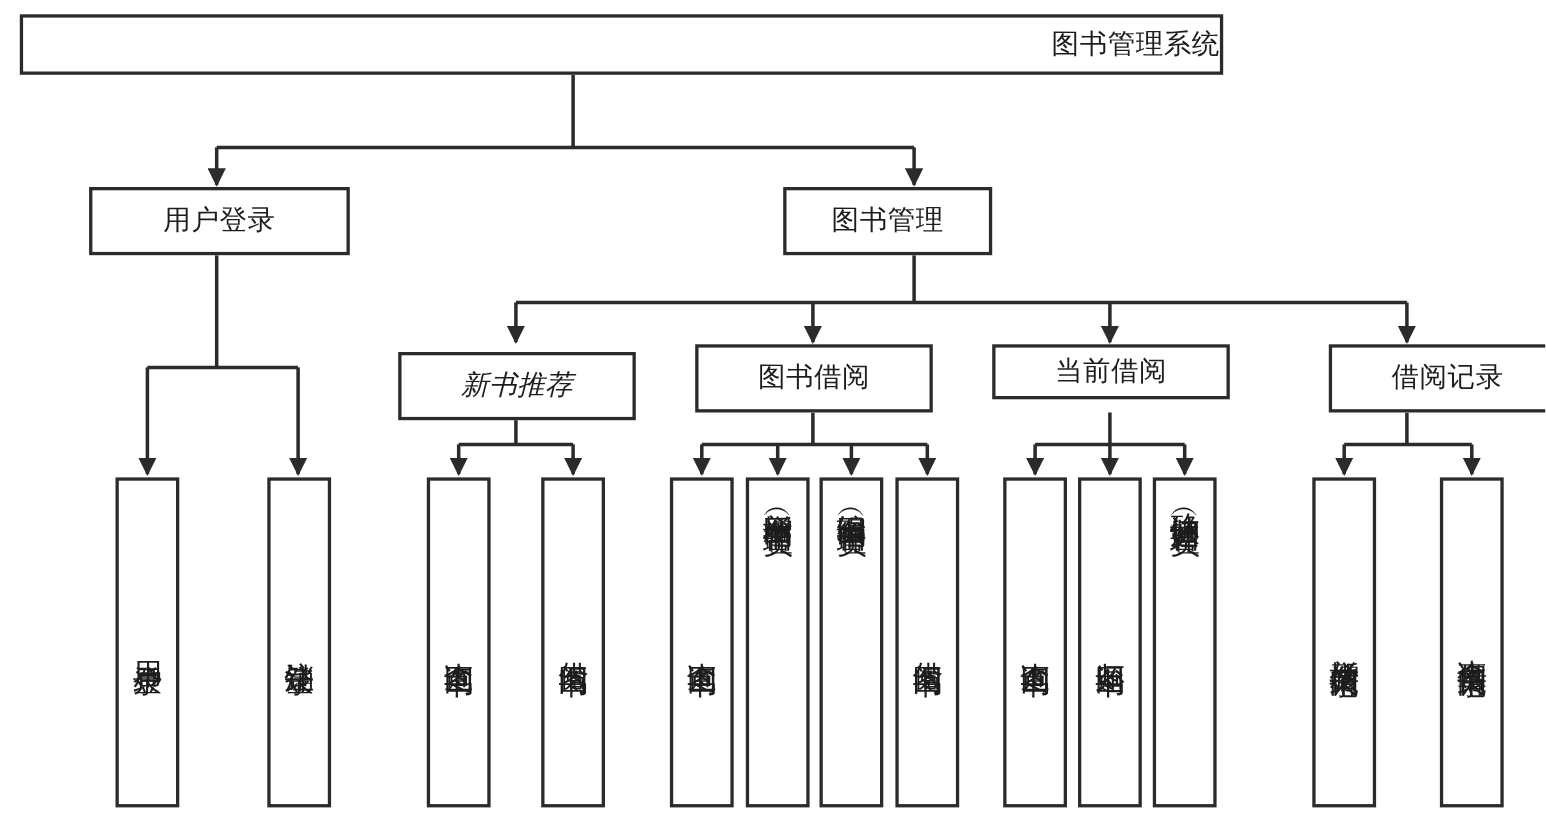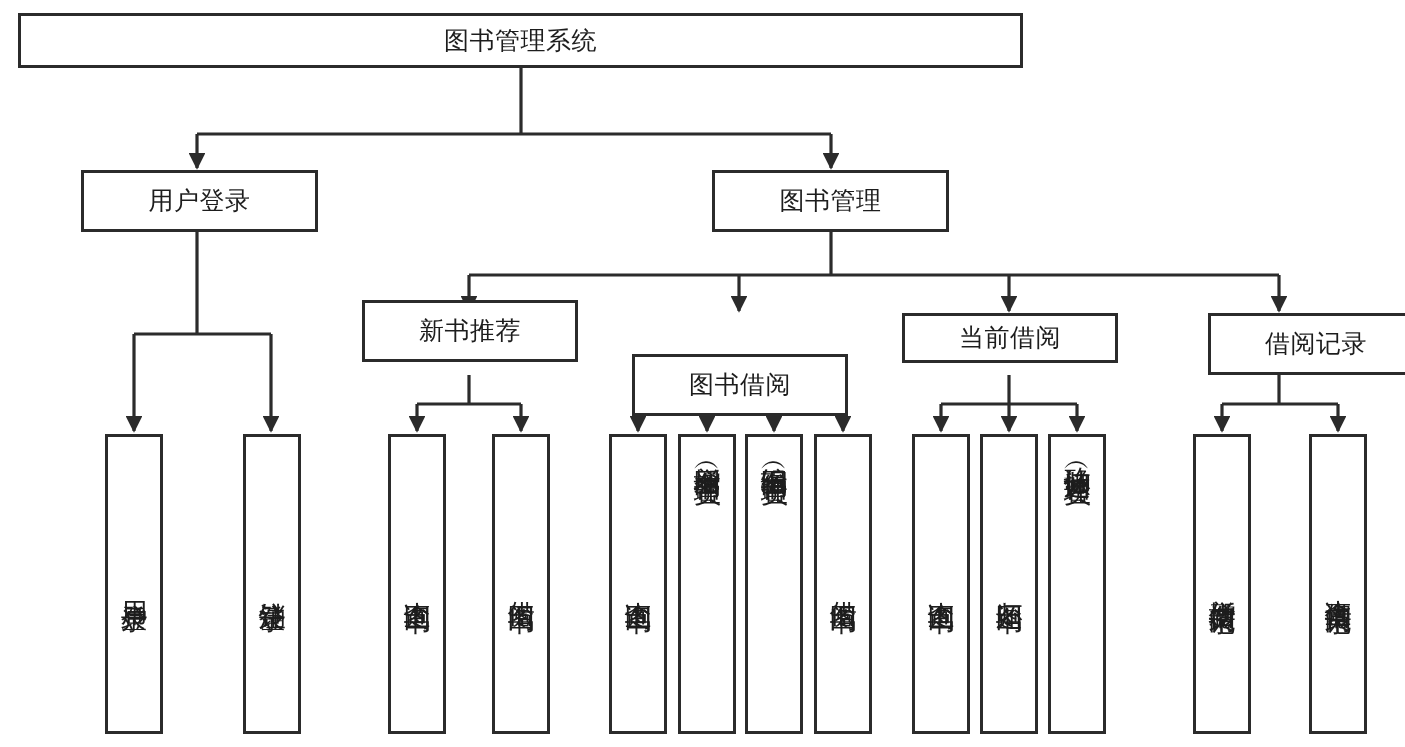--- a/index.html
+++ b/index.html
@@ -114,35 +114,35 @@
       <path d="M 1009 404 L 1009 431" marker-end="url(#arrow)"></path>
       <path d="M 1077 404 L 1077 431" marker-end="url(#arrow)"></path>
 
       <path d="M 1279 375 L 1279 404"></path>
       <path d="M 1222 404 L 1338 404"></path>
       <path d="M 1222 404 L 1222 431" marker-end="url(#arrow)"></path>
       <path d="M 1338 404 L 1338 431" marker-end="url(#arrow)"></path>
     </g>
   </svg>
 
-  <div class="node" style="left:18px; top:13px; width:1005px; height:55px;">
+  <div class="node" style="left:18px; top:13px; width:1094px; height:55px;justify-content:flex-end;">
     <span class="label">图书管理系统</span>
   </div>
 
   <div class="node" style="left:81px; top:170px; width:237px; height:62px;">
     <span class="label">用户登录</span>
   </div>
-  <div class="node" style="left:712px; top:170px; width:237px; height:62px;">
+  <div class="node" style="left:712px; top:170px; width:190px; height:62px;">
     <span class="label">图书管理</span>
   </div>
 
-  <div class="node" style="left:362px; top:300px; width:216px; height:62px;">
+  <div class="node" style="left:362px; top:320px; width:216px; height:62px;font-style:italic;">
     <span class="label">新书推荐</span>
   </div>
-  <div class="node" style="left:632px; top:313px; width:216px; height:62px;margin-top:41px;">
+  <div class="node" style="left:632px; top:313px; width:216px; height:62px;">
     <span class="label">图书借阅</span>
   </div>
   <div class="node" style="left:902px; top:313px; width:216px; height:50px;">
     <span class="label">当前借阅</span>
   </div>
   <div class="node" style="left:1172px; top:313px; width:216px; height:62px;margin-left:36px;">
     <span class="label">借阅记录</span>
   </div>
 
   <div class="node vertical centerflow" style="left:105px; top:434px; width:58px; height:300px;">

